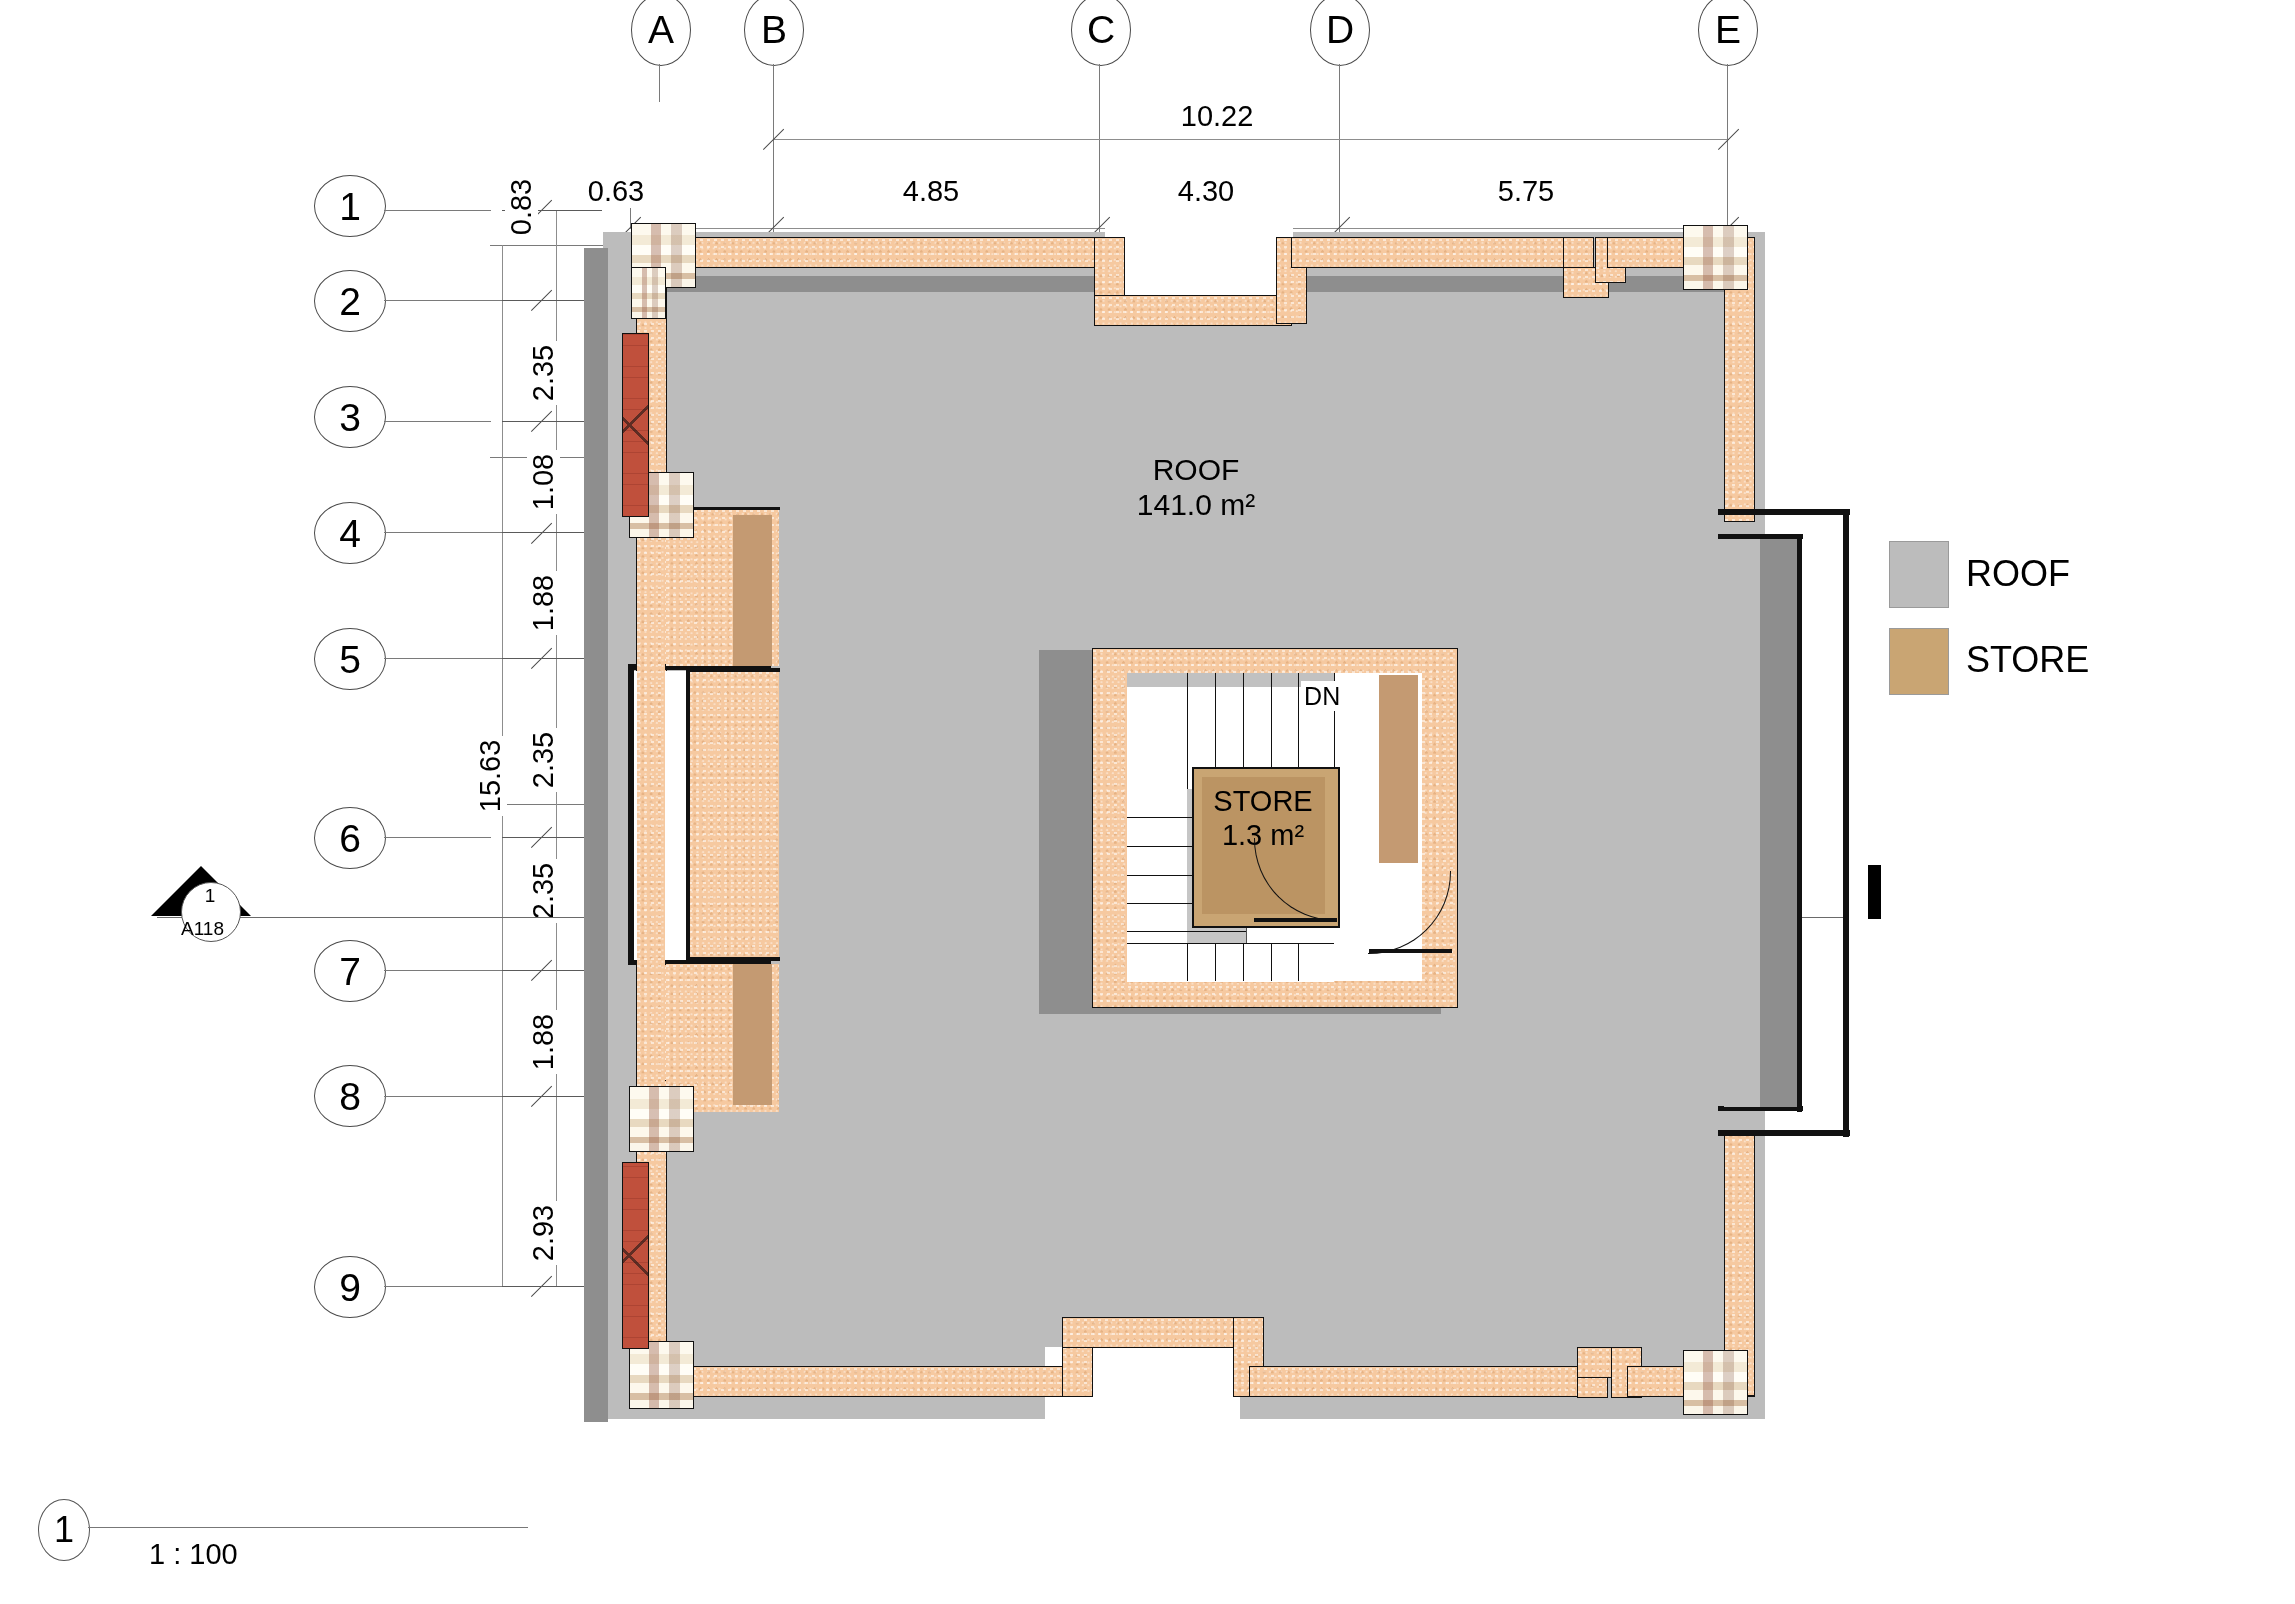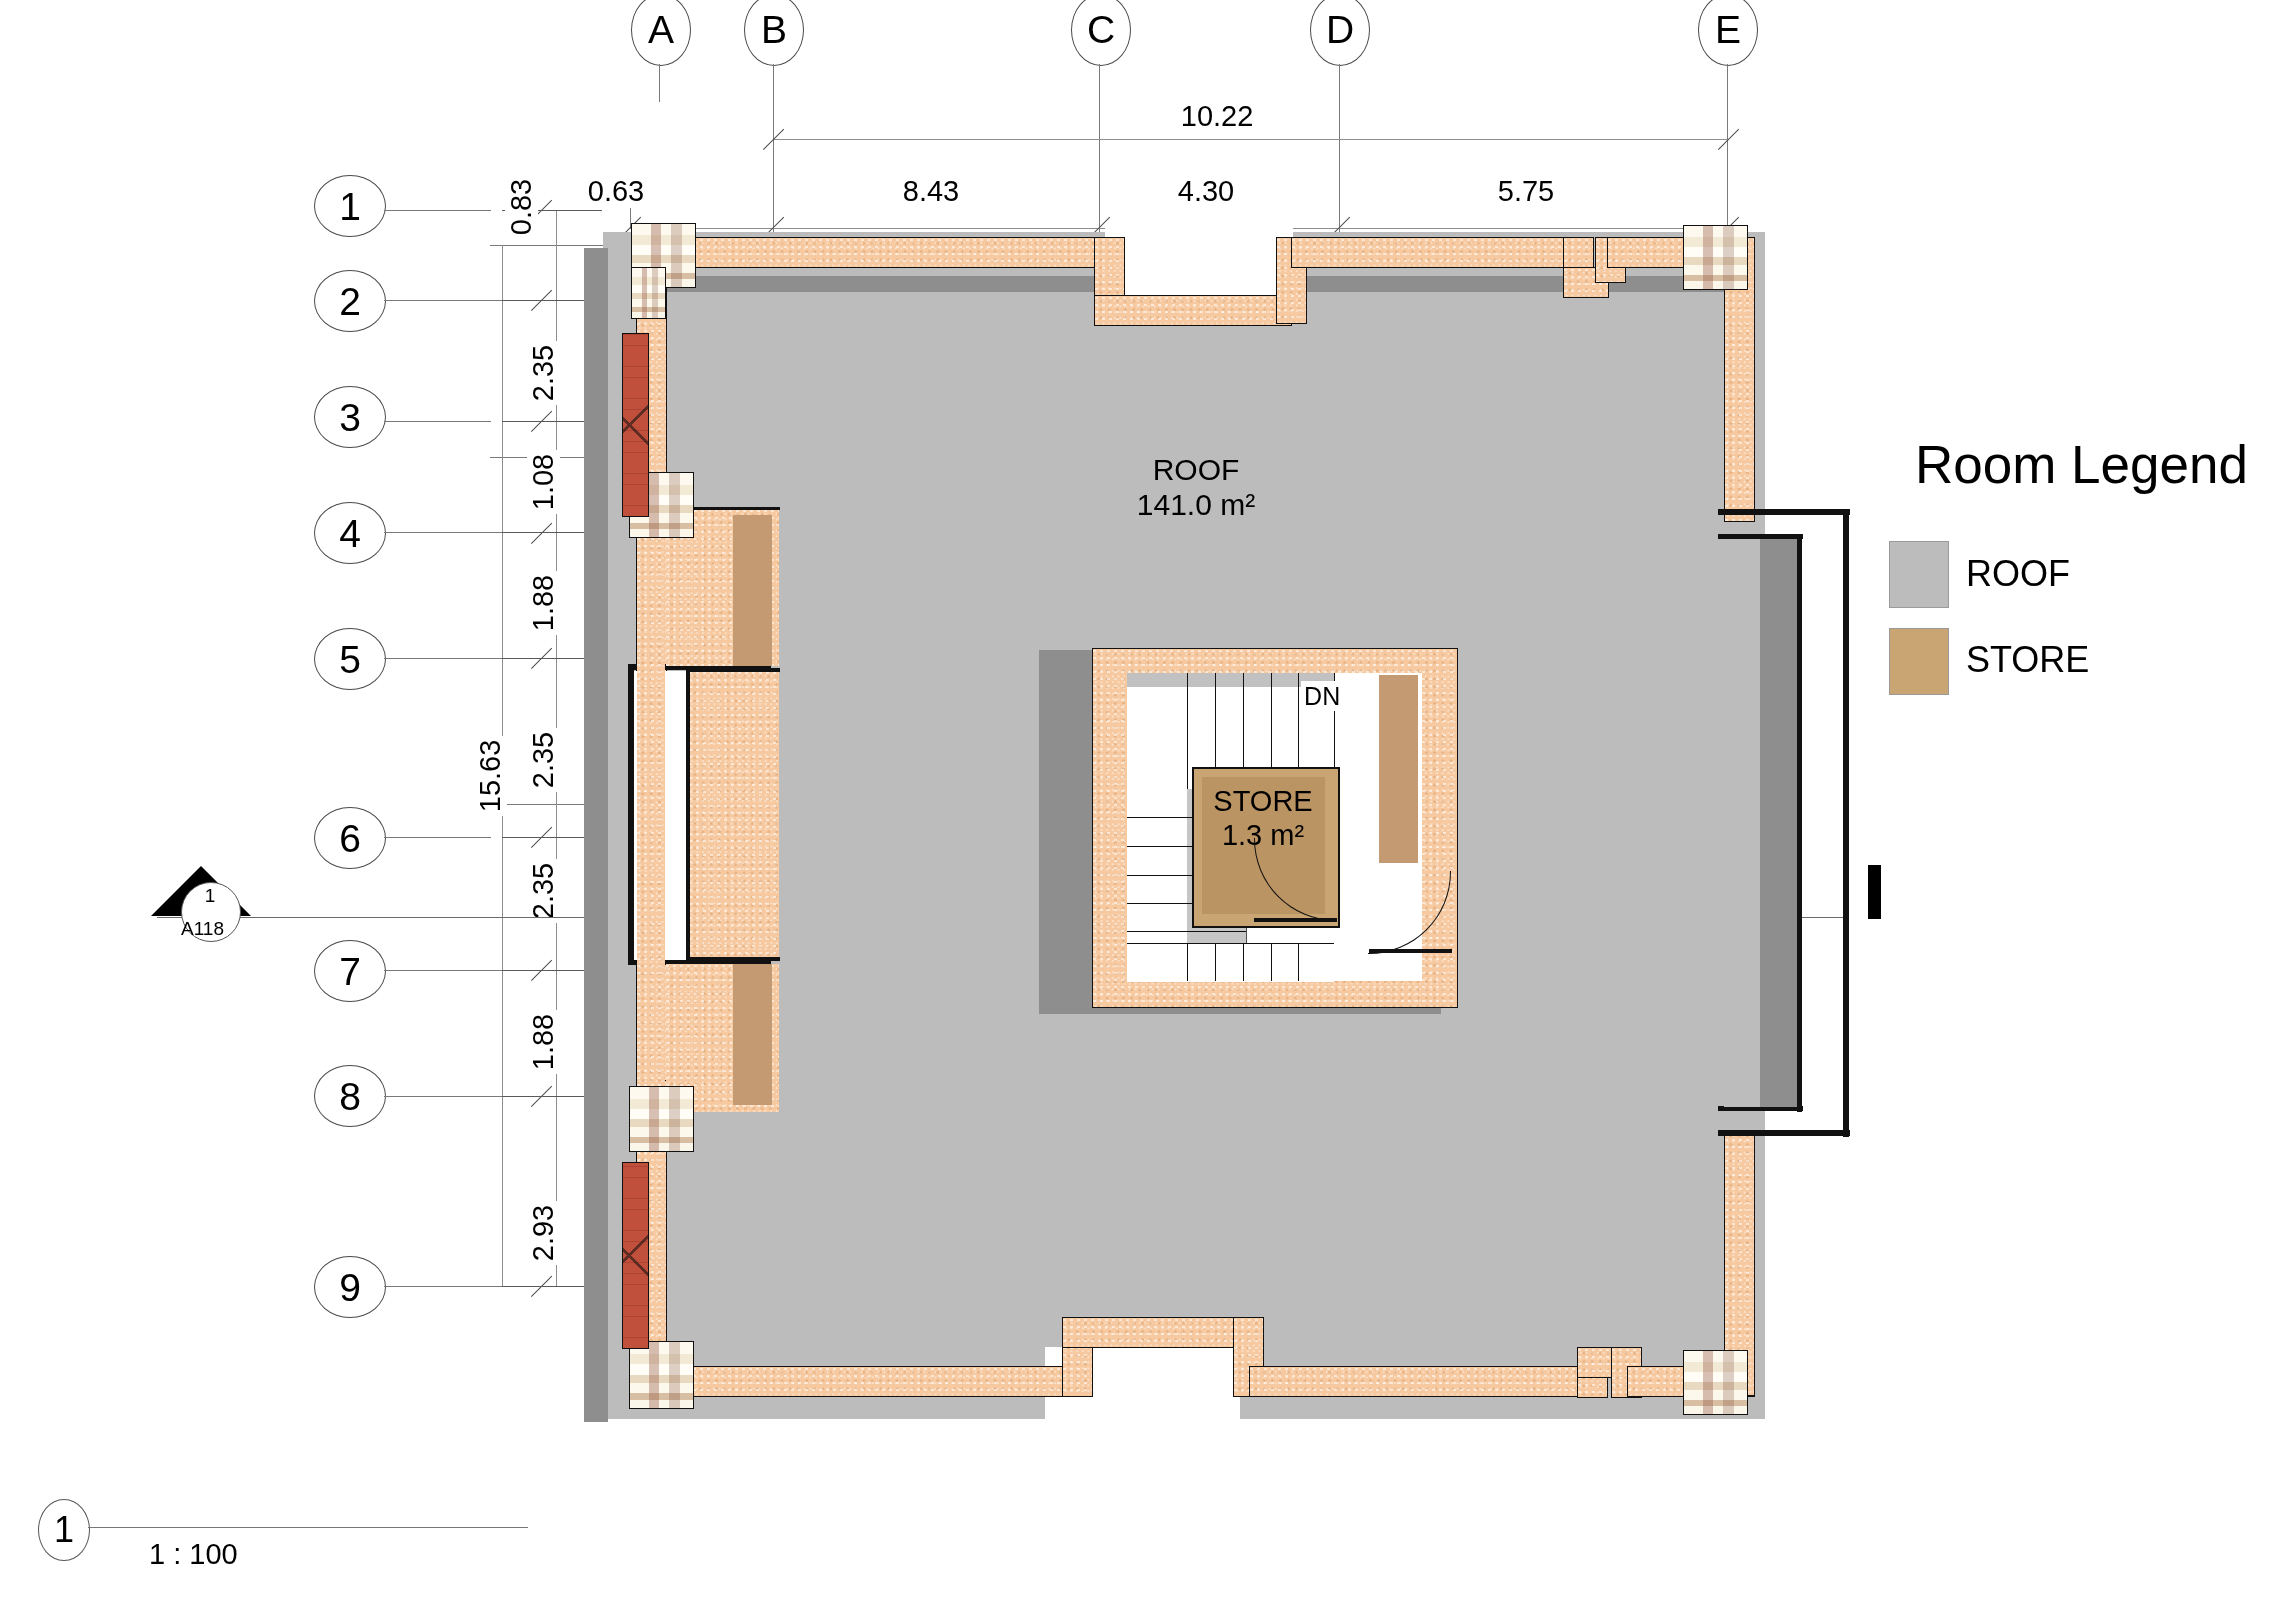--- a/index.html
+++ b/index.html
@@ -172,21 +172,21 @@
   <div class="tick" style="left:1728px;top:125px;"></div>
 
   <div class="dimline h" style="left:630px;top:228px;width:1099px;"></div>
   <div class="tick" style="left:630px;top:213px;"></div>
   <div class="tick" style="left:773px;top:213px;"></div>
   <div class="tick" style="left:1099px;top:213px;"></div>
   <div class="tick" style="left:1339px;top:213px;"></div>
   <div class="tick" style="left:1728px;top:213px;"></div>
 
   <div class="dimtext" style="left:584px;top:175px;">0.63</div>
-  <div class="dimtext" style="left:899px;top:175px;">8.43</div>
+  <div class="dimtext" style="left:899px;top:175px;">4.85</div>
   <div class="dimtext" style="left:1174px;top:175px;">4.30</div>
   <div class="dimtext" style="left:1494px;top:175px;">5.75</div>
 
   <div class="gline h" style="left:634px;top:188px;width:0px;"></div>
 
   <div class="dimline v" style="left:502px;top:245px;height:1042px;"></div>
   <div class="dimtext vert" style="left:474px;top:816px;">15.63</div>
 
   <div class="dimline v" style="left:556px;top:210px;height:1077px;"></div>
   <div class="tick" style="left:541px;top:196px;"></div>
@@ -346,21 +346,20 @@
     <div>1.3 m²</div>
   </div>
 
   <div style="position:absolute;left:1254px;top:838px;width:82px;height:82px;border-left:1.3px solid #111;border-bottom:1.3px solid #111;border-radius:0 0 0 82px;"></div>
   <div class="thickline" style="left:1254px;top:918px;width:83px;height:3.8px;"></div>
 
   <div style="position:absolute;left:1368px;top:871px;width:82px;height:82px;border-right:1.3px solid #111;border-bottom:1.3px solid #111;border-radius:0 0 82px 0;"></div>
   <div class="thickline" style="left:1369px;top:949px;width:83px;height:3.8px;"></div>
   <div class="wallshade" style="left:1379px;top:675px;width:39px;height:188px;"></div>
 
-  <div class="legend-title" style="left:1915px;top:434px;">Room Legend</div>
 
   <div class="legend-sw" style="left:1889px;top:541px;width:58px;height:65px;background:#bcbcbc;"></div>
   <div class="legend-lb" style="left:1966px;top:553px;">ROOF</div>
 
   <div class="legend-sw" style="left:1889px;top:628px;width:58px;height:65px;background:#c9a573;"></div>
   <div class="legend-lb" style="left:1966px;top:639px;">STORE</div>
 
   <div class="tb-circle" style="left:38px;top:1499px;">
     <span>1</span>
   </div>

